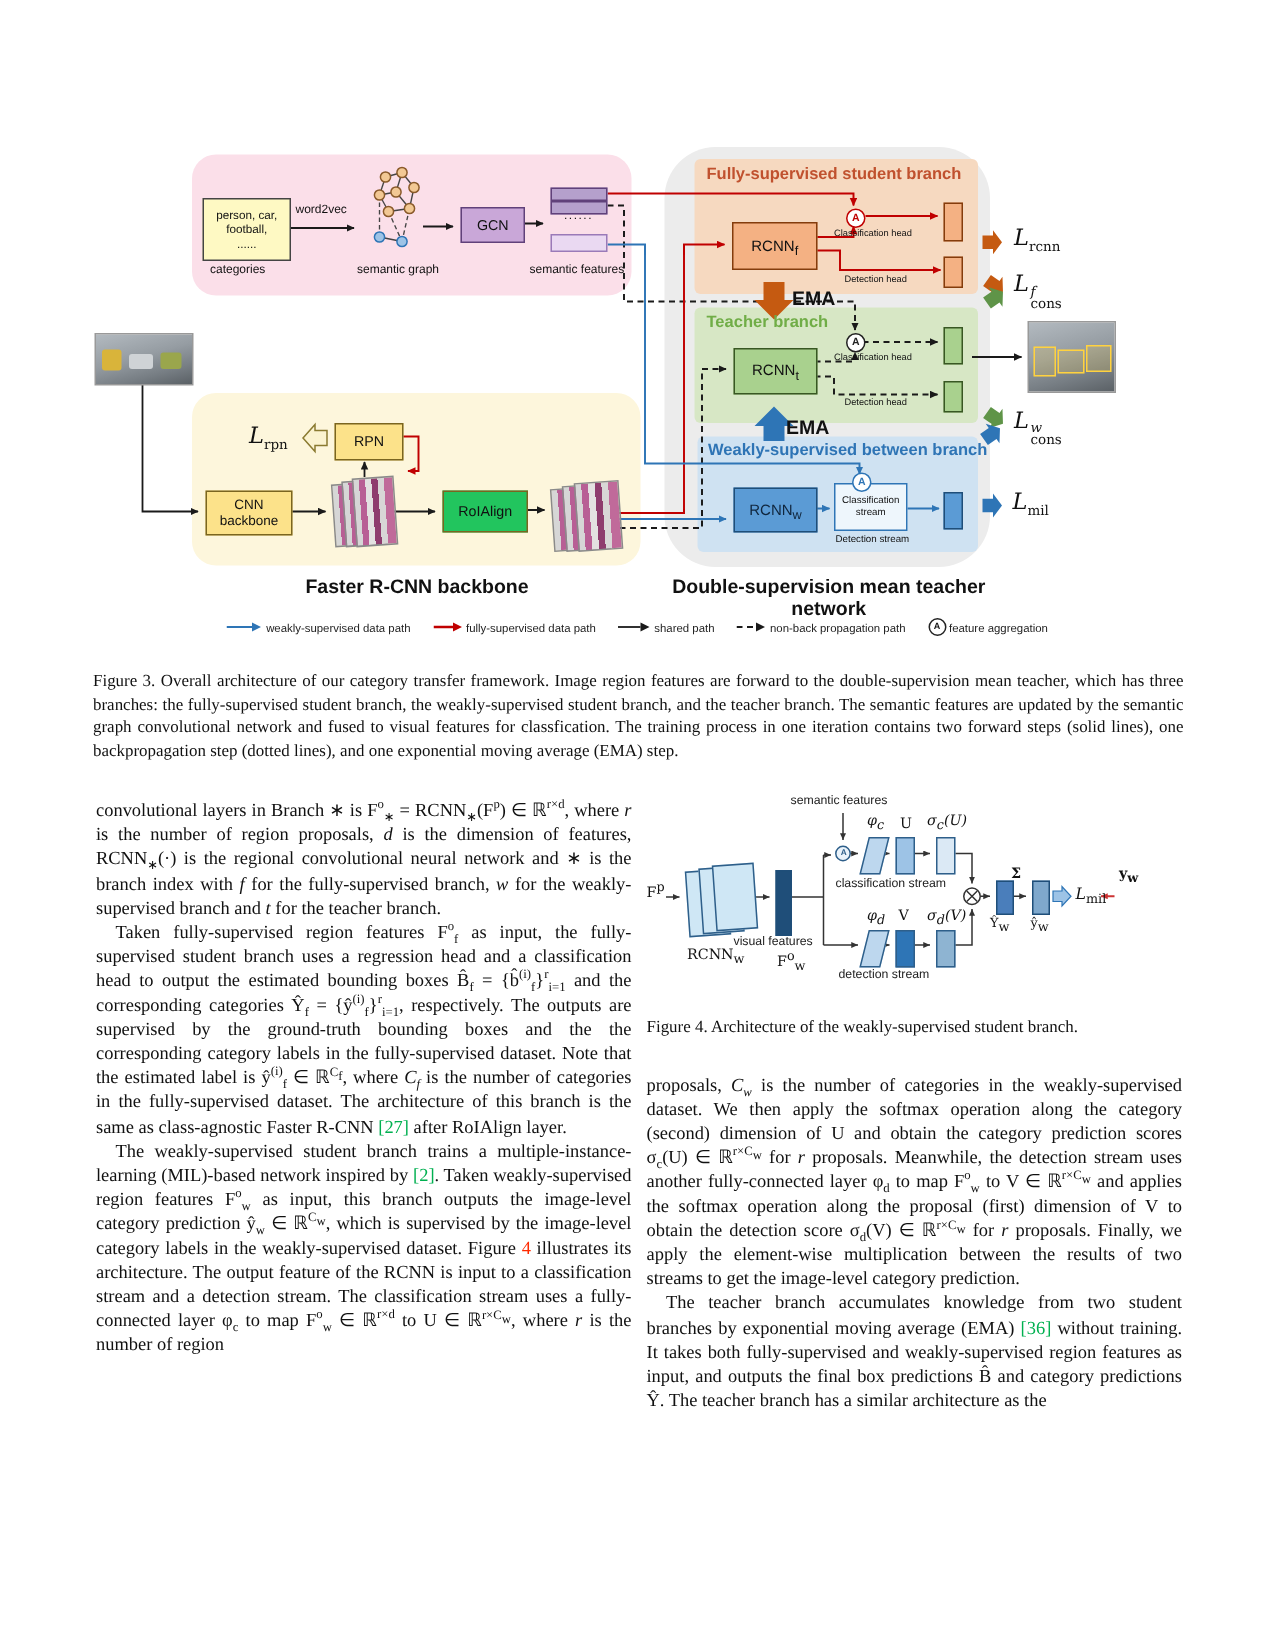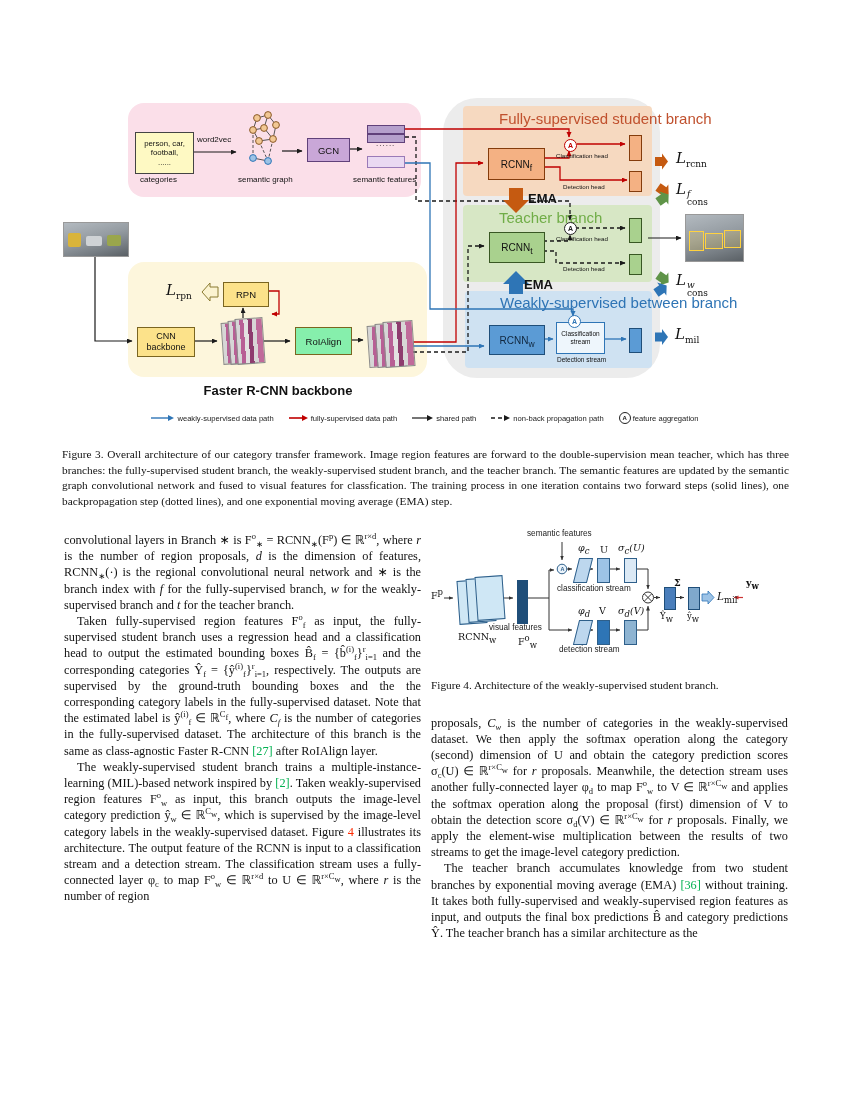--- a/index.html
+++ b/index.html
@@ -14,21 +14,21 @@
   .graypanel{background:#ececec;border-radius:34px;}
   .subpanel{position:absolute;border-radius:4px;z-index:1;}
   .orangepanel{background:#f6d9c0;}
   .greenpanel{background:#d7e7c5;}
   .bluepanel{background:#cfe2f2;}
   .fig3 svg.overlay{position:absolute;left:0;top:0;z-index:2;}
   .node-box{position:absolute;z-index:3;display:flex;align-items:center;justify-content:center;
             text-align:center;border:1.3px solid #444;background:#fff;}
   .lbl{position:absolute;z-index:4;white-space:nowrap;}
   .sec-title{position:absolute;z-index:4;font-weight:bold;font-size:13px;color:#111;text-align:center;}
-  .branch-title{position:absolute;z-index:4;font-size:15px;font-weight:normal;margin-left:28px;}
+  .branch-title{position:absolute;z-index:4;font-size:11px;font-weight:bold;}
   .bar{position:absolute;z-index:3;border:1.2px solid;}
   .agg{position:absolute;z-index:5;width:11px;height:11px;border-radius:50%;background:#fff;
        display:flex;align-items:center;justify-content:center;font-size:7px;font-weight:bold;}
   .loss{position:absolute;z-index:4;font-family:"DejaVu Serif", serif;font-size:15px;font-style:italic;color:#111;}
   .loss sub{font-size:9px;font-style:normal;}
   .ss{display:inline-flex;flex-direction:column;font-size:9px;line-height:8px;font-style:normal;
       vertical-align:-3px;margin-left:1px;}
   .ss span:first-child{font-style:italic;}
   .photo{position:absolute;z-index:3;border:1px solid #999;
          background:linear-gradient(165deg,#b3bac0 0%,#959ca2 45%,#767d83 75%,#5a6065 100%);}
@@ -202,21 +202,21 @@
         <span>RPN</span>
       </div>
     <div class="node-box" style="left:77px;top:232px;width:56px;height:28px;font-size:9px;line-height:11px;background:#fce28a;border-color:#7a6520;">
         <span>CNN<br>backbone</span>
       </div>
     <div class="fmap" style="left:162px;top:223px;width:41px;height:47px;">
       <div class="layer" style="left:0;top:4px;width:26px;height:40px;"></div>
       <div class="layer" style="left:7px;top:2px;width:26px;height:42px;"></div>
       <div class="layer" style="left:14px;top:0;width:26px;height:44px;"></div>
     </div>
-    <div class="node-box" style="left:235px;top:232px;width:55px;height:26px;font-size:9.5px;background:#86efac;border-color:#7a6520;">
+    <div class="node-box" style="left:235px;top:232px;width:55px;height:26px;font-size:9.5px;background:#22c55e;border-color:#7a6520;">
         <span>RoIAlign</span>
       </div>
     <div class="fmap" style="left:308px;top:226px;width:45px;height:47px;">
       <div class="layer" style="left:0;top:4px;width:28px;height:40px;"></div>
       <div class="layer" style="left:8px;top:2px;width:28px;height:42px;"></div>
       <div class="layer" style="left:16px;top:0;width:28px;height:44px;"></div>
     </div>
     <div class="sec-title" style="left:118px;top:288px;width:200px;">Faster R-CNN backbone</div>
 
     <div class="branch-title" style="left:411px;top:15px;color:#c0512e;">Fully-supervised student branch</div>
@@ -250,20 +250,21 @@
         <span>RCNN<sub>w</sub></span>
       </div>
     <div class="node-box" style="left:496px;top:227px;width:47px;height:30px;font-size:6.5px;line-height:8px;background:#eef6fc;border-color:#2e75b6;">
         <span>Classification<br>stream</span>
       </div>
     <div class="agg" style="left:508px;top:220px;border:1.2px solid #2e75b6;color:#2e75b6;">
         <span>A</span>
       </div>
     <div class="lbl" style="left:497px;top:261px;font-size:6.5px;">Detection stream</div>
     <div class="bar" style="left:569px;top:233px;width:11px;height:23px;background:#5b9bd5;border-color:#1f4e79;"></div>
+    <div class="sec-title" style="left:385px;top:288px;width:215px;">Double-supervision mean teacher network</div>
 
     <div class="loss" style="left:616px;top:54px;">L<sub>rcnn</sub></div>
     <div class="loss" style="left:616px;top:85px;">L<span class="ss">
           <span>f</span>
           <span>cons</span>
         </span></div>
     <div class="loss" style="left:616px;top:176px;">L<span class="ss">
           <span>w</span>
           <span>cons</span>
         </span></div>

